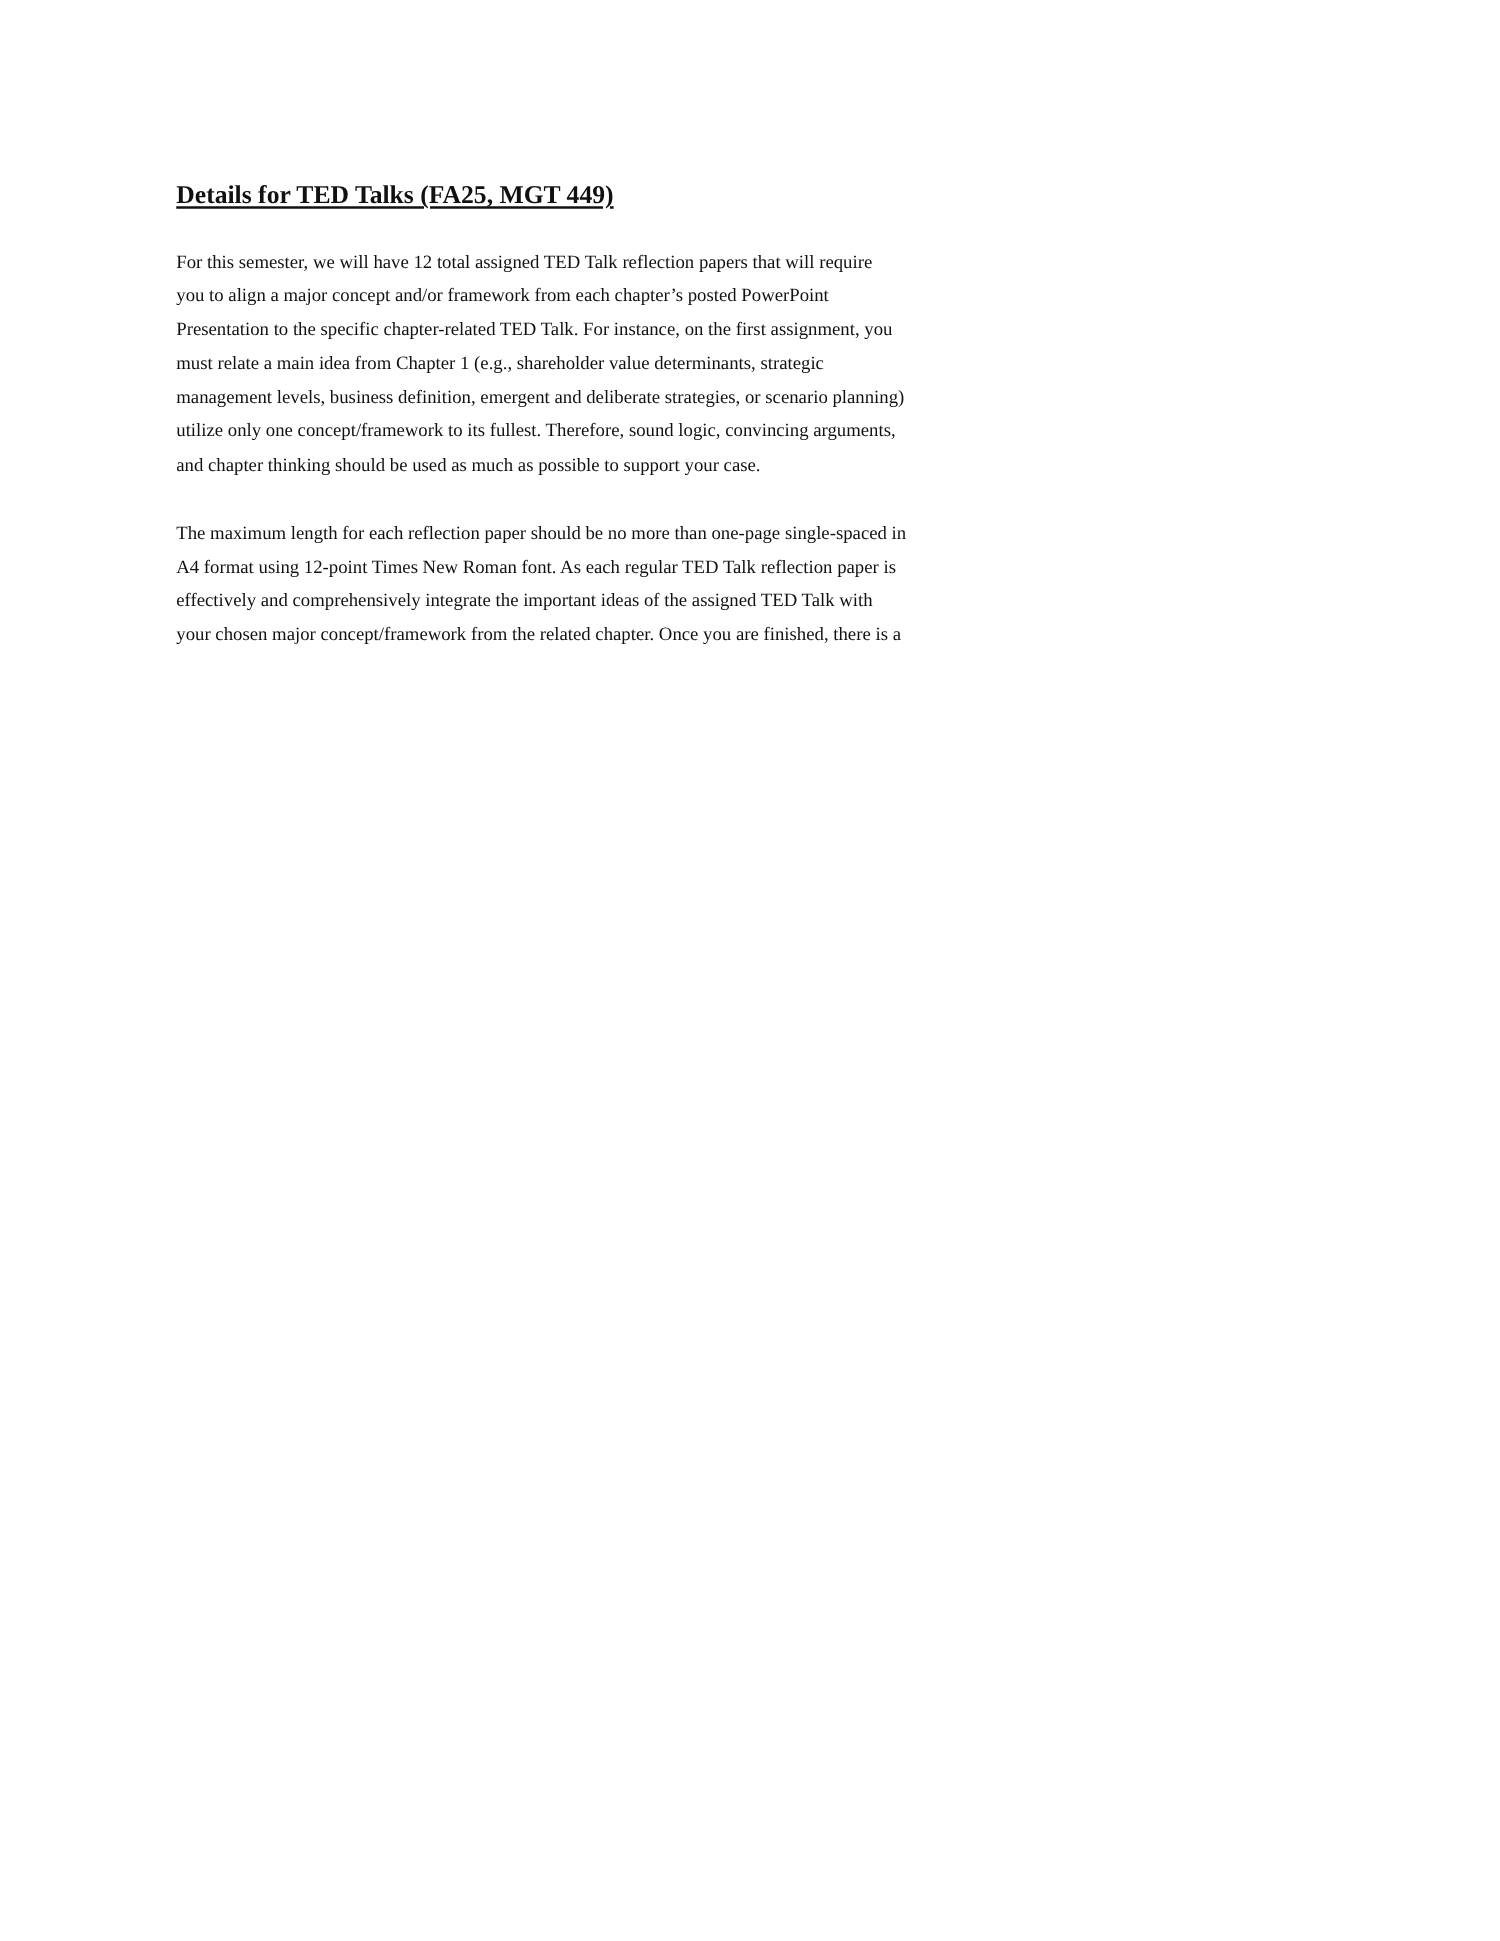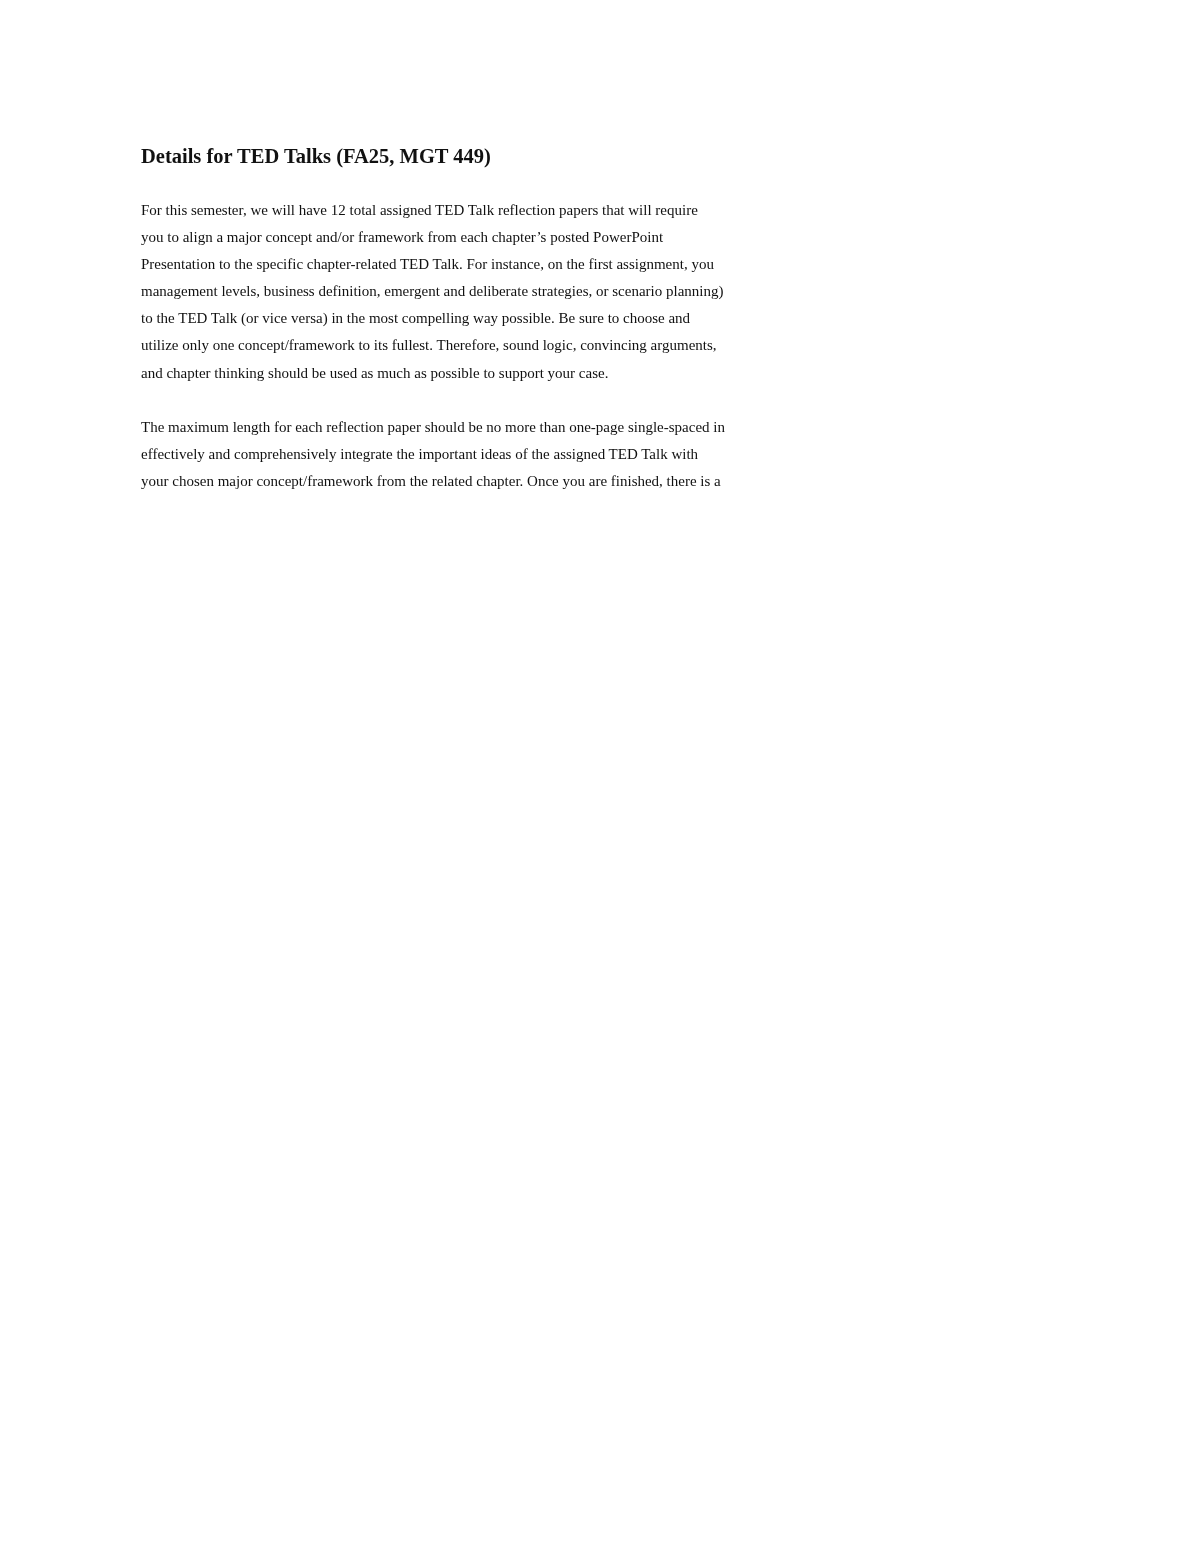--- a/index.html
+++ b/index.html
@@ -25,20 +25,21 @@
     }
     .content {
       position: absolute;
       left: 141px;
       top: 143px;
       width: 940px;
     }
     .title {
       font-size: 20.5px;
       font-weight: bold;
+      text-decoration: underline;
       text-underline-offset: 3px;
       line-height: 27px;
       margin: 0 0 27px 0;
       white-space: nowrap;
     }
     .para {
       margin: 0 0 27px 0;
     }
     .line {
       display: block;
@@ -51,25 +52,26 @@
 <body>
 
 <div class="page">
   <div class="content">
     <div class="title">Details for TED Talks (FA25, MGT 449)</div>
 
     <div class="para">
       <span class="line">For this semester, we will have 12 total assigned TED Talk reflection papers that will require</span>
       <span class="line">you to align a major concept and/or framework from each chapter’s posted PowerPoint</span>
       <span class="line">Presentation to the specific chapter-related TED Talk. For instance, on the first assignment, you</span>
+      <span class="line">must relate a main idea from Chapter 1 (e.g., shareholder value determinants, strategic</span>
       <span class="line">management levels, business definition, emergent and deliberate strategies, or scenario planning)</span>
-      <span class="line">to the TED Talk (or vice versa) in the most compelling way possible. Be sure to choose and</span>
       <span class="line">utilize only one concept/framework to its fullest. Therefore, sound logic, convincing arguments,</span>
       <span class="line">and chapter thinking should be used as much as possible to support your case.</span>
     </div>
 
     <div class="para">
       <span class="line">The maximum length for each reflection paper should be no more than one-page single-spaced in</span>
+      <span class="line">A4 format using 12-point Times New Roman font. As each regular TED Talk reflection paper is</span>
       <span class="line">effectively and comprehensively integrate the important ideas of the assigned TED Talk with</span>
       <span class="line">your chosen major concept/framework from the related chapter. Once you are finished, there is a</span>
     </div>
   </div>
 </div>
 
 </body></html>

